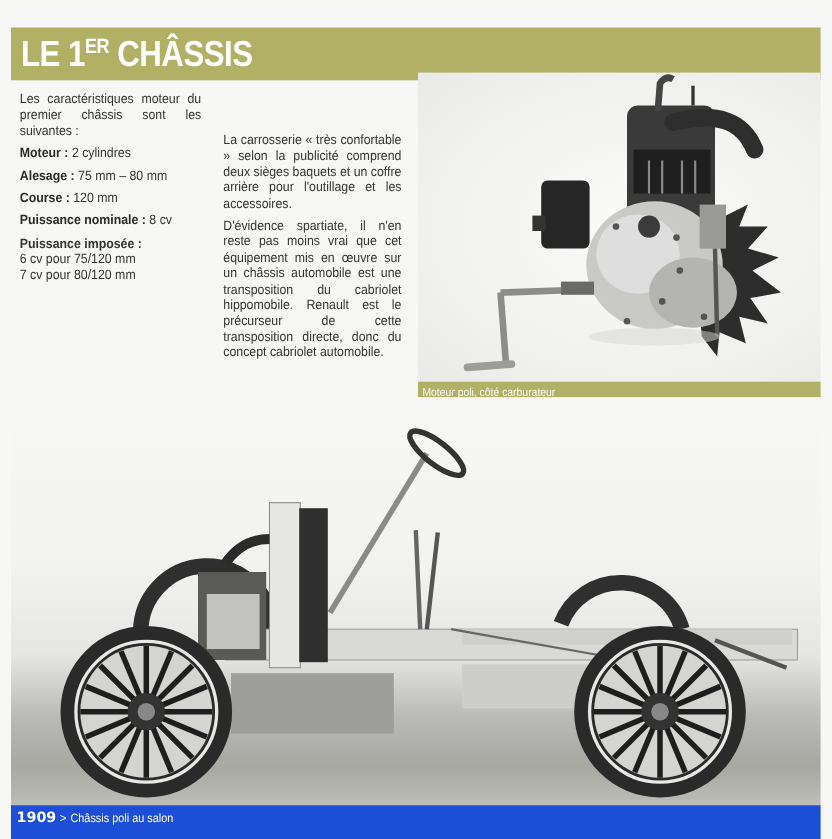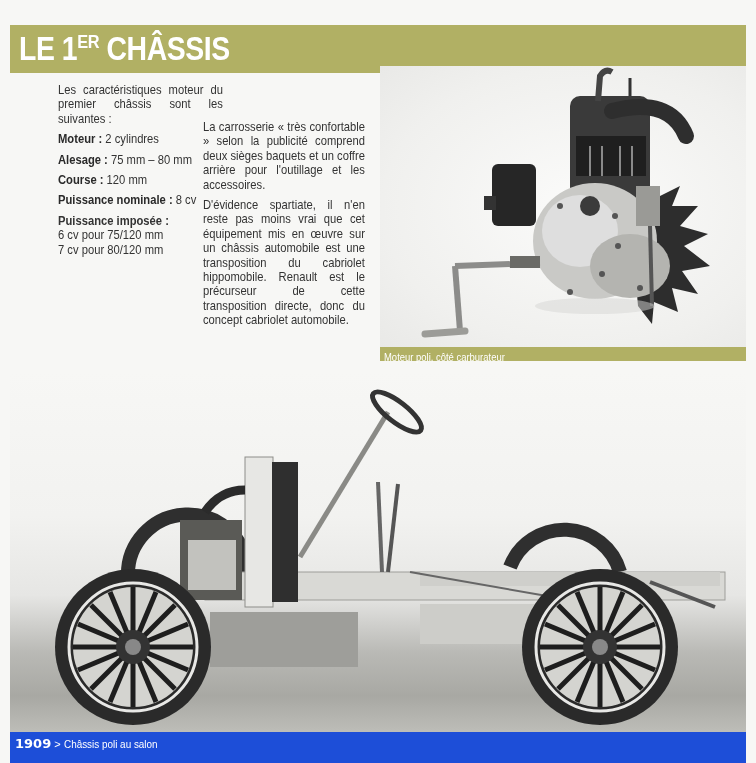--- a/index.html
+++ b/index.html
@@ -18,21 +18,21 @@
     .title-text {
       position: absolute; left: 9px; top: 5px;
       font-family: "Liberation Sans", sans-serif;
       font-weight: bold; font-size: 33px; color: #ffffff;
       letter-spacing: -0.5px; transform: scaleX(0.86); transform-origin: left center;
       white-space: nowrap; line-height: 38px;
     }
     .title-text sup { font-size: 19px; vertical-align: 12px; line-height: 0; }
 
     .col { position: absolute; font-size: 12.2px; line-height: 14.4px; color: #333; }
-    .col-left { left: 18px; top: 83px; width: 166px; margin-left: 40px; }
+    .col-left { left: 18px; top: 83px; width: 166px; }
     .col-right { left: 203px; top: 83px; width: 163px; margin-top: 37px; }
     .col p { margin: 0 0 6px 0; text-align: justify; transform: scaleX(0.92); transform-origin: left top; width: 108%; }
     .col .spec { margin: 0 0 6px 0; transform: scaleX(0.92); transform-origin: left top; white-space: nowrap; }
     .col .spec b { font-weight: bold; color: #2a2a2a; }
     .col .spec-block { margin: 0; transform: scaleX(0.92); transform-origin: left top; white-space: nowrap; }
 
     .engine-photo {
       position: absolute; left: 380px; top: 66px; width: 366px; height: 281px;
       background: radial-gradient(ellipse at 55% 50%, #fbfbfa 0%, #f0f0ee 70%, #e9e9e7 100%);
       overflow: hidden;

